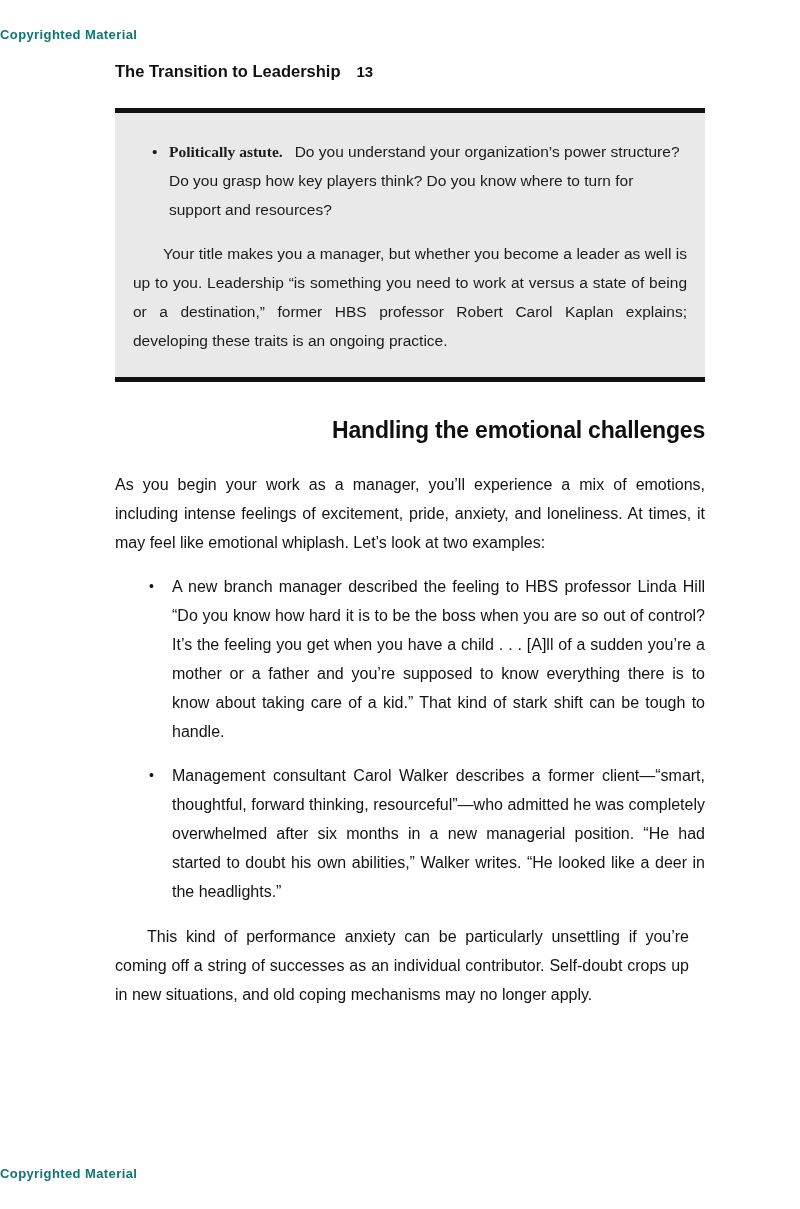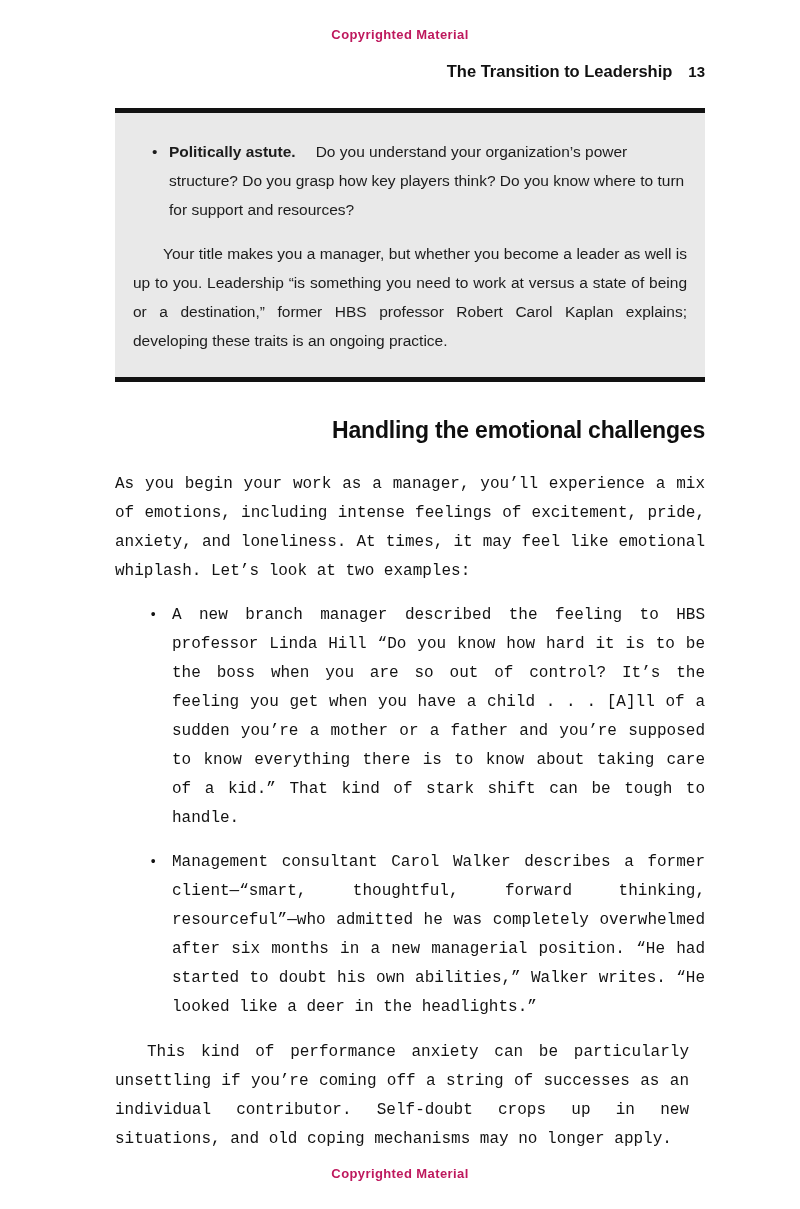--- a/index.html
+++ b/index.html
@@ -8,37 +8,37 @@
     width: 800px;
     height: 1209px;
     background: #ffffff;
     overflow: hidden;
     color: #161616;
     font-family: "Liberation Sans", sans-serif;
   }
   .copyright {
     position: absolute;
     left: 0; right: 0;
-    text-align: center;
+    text-align: left;
     font-family: "Liberation Sans", sans-serif;
     font-weight: 700;
     font-size: 13px;
     letter-spacing: 0.4px;
-    color: #be185d;
+    color: #0f766e;
   }
   .copyright.top { top: 27px; }
   .copyright.bottom { top: 1166px; }
   .content {
     position: absolute;
     left: 115px;
     width: 590px;
     top: 62px;
   }
   .running-header {
-    text-align: right;
+    text-align: left;
     font-family: "Liberation Sans", sans-serif;
     font-weight: 600;
     font-size: 16.5px;
     color: #111111;
     margin: 0 0 0 0;
   }
   .running-header .page-number {
     margin-left: 16px;
     font-weight: 700;
     font-size: 15px;
@@ -60,39 +60,39 @@
     padding-left: 36px;
     margin: 0 0 13px 0;
   }
   .callout-bullet:before {
     content: "\2022";
     position: absolute;
     left: 19px;
     top: 0;
   }
   .callout-bullet p { margin: 0; }
-  .callout-bullet strong { font-weight: 700; margin-right: 20px; }
+  .callout-bullet strong { font-weight: 700; margin-right: 12px; font-family: Liberation Serif, serif; }
   .callout-para {
     margin: 15px 0 0 0;
     text-indent: 30px;
     text-align: justify;
   }
   
   .section-heading {
     margin: 33px 0 0 0;
     font-family: "Liberation Sans", sans-serif;
     font-weight: 700;
     font-size: 23px;
     line-height: 31px;
     letter-spacing: -0.2px;
     color: #0f0f0f;
     text-align: right;
   }
   .body-serif {
-    font-family: Liberation Mono, monospace;
+    font-family: Liberation Sans, sans-serif;
     font-size: 16px;
     line-height: 29px;
     color: #131313;
   }
   .intro-para {
     margin: 24px 0 0 0;
     text-align: justify;
   }
   .serif-bullet {
     position: relative;

